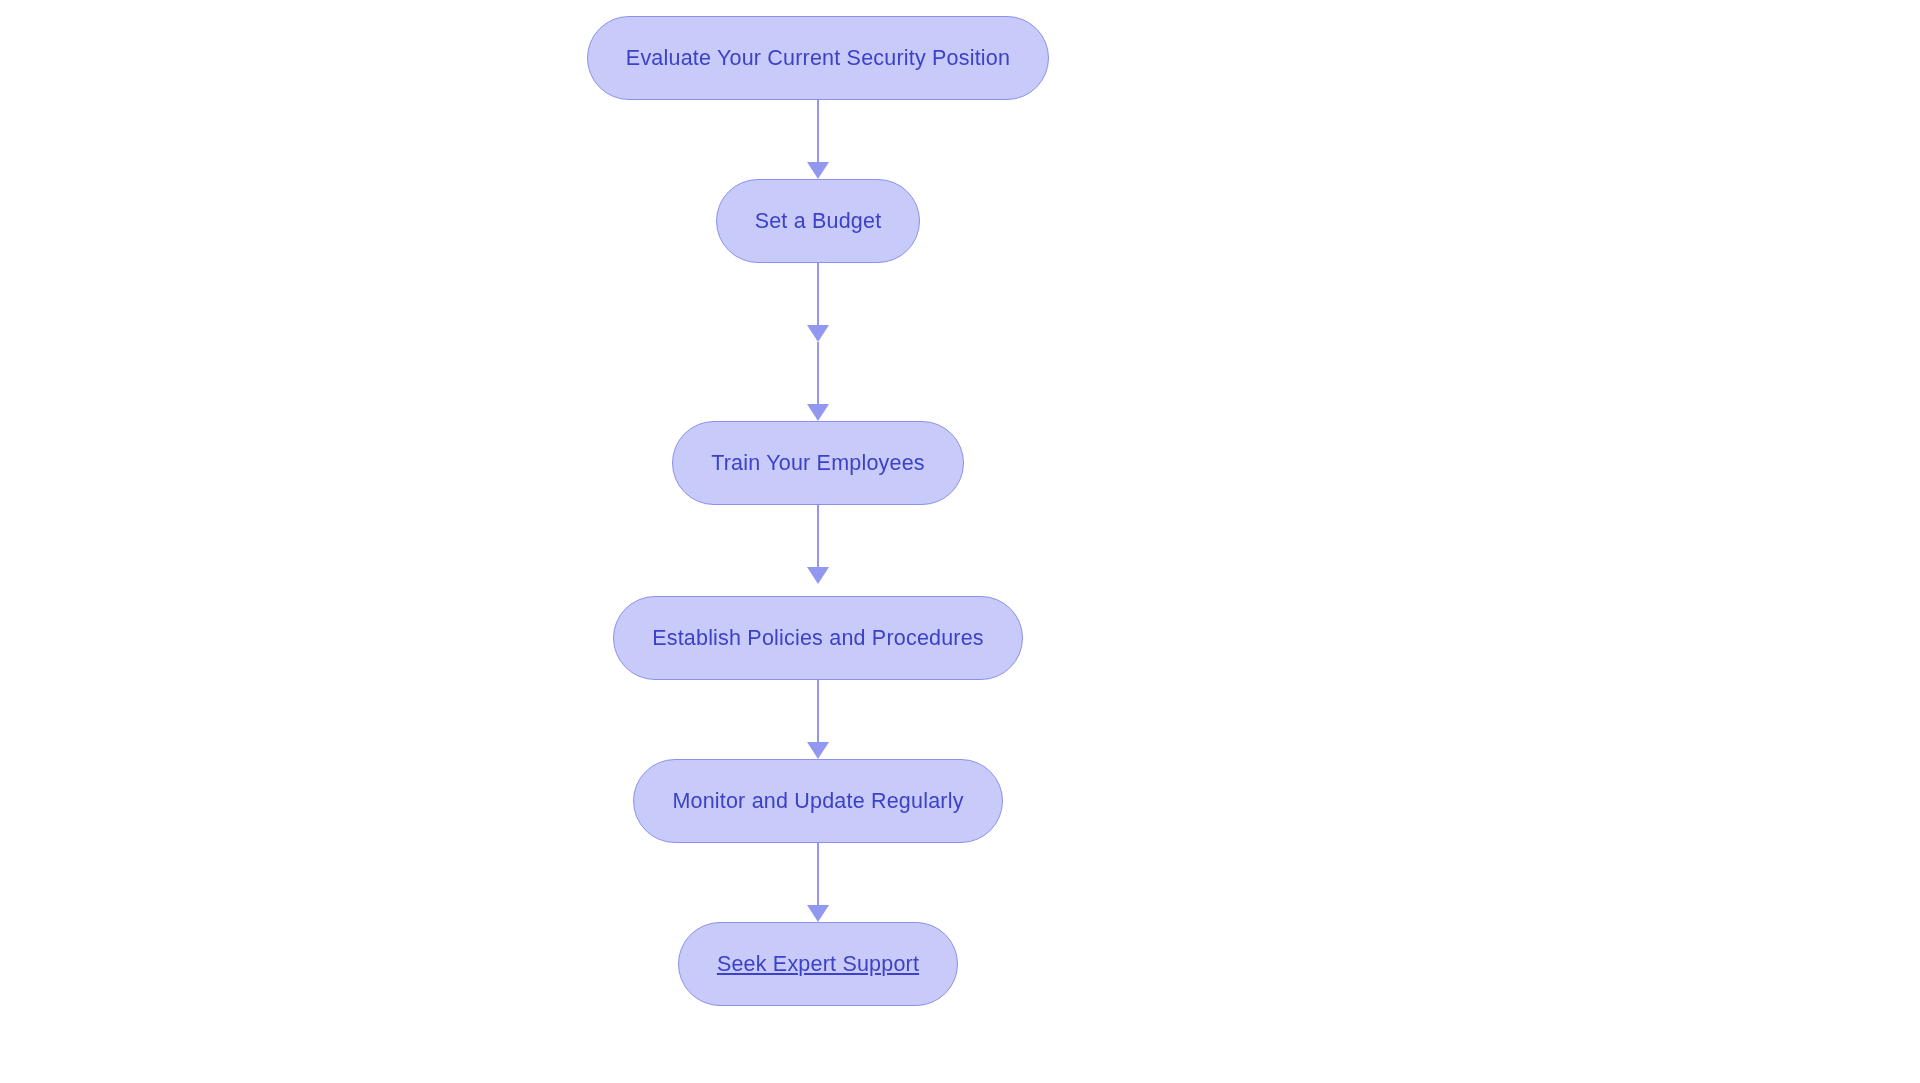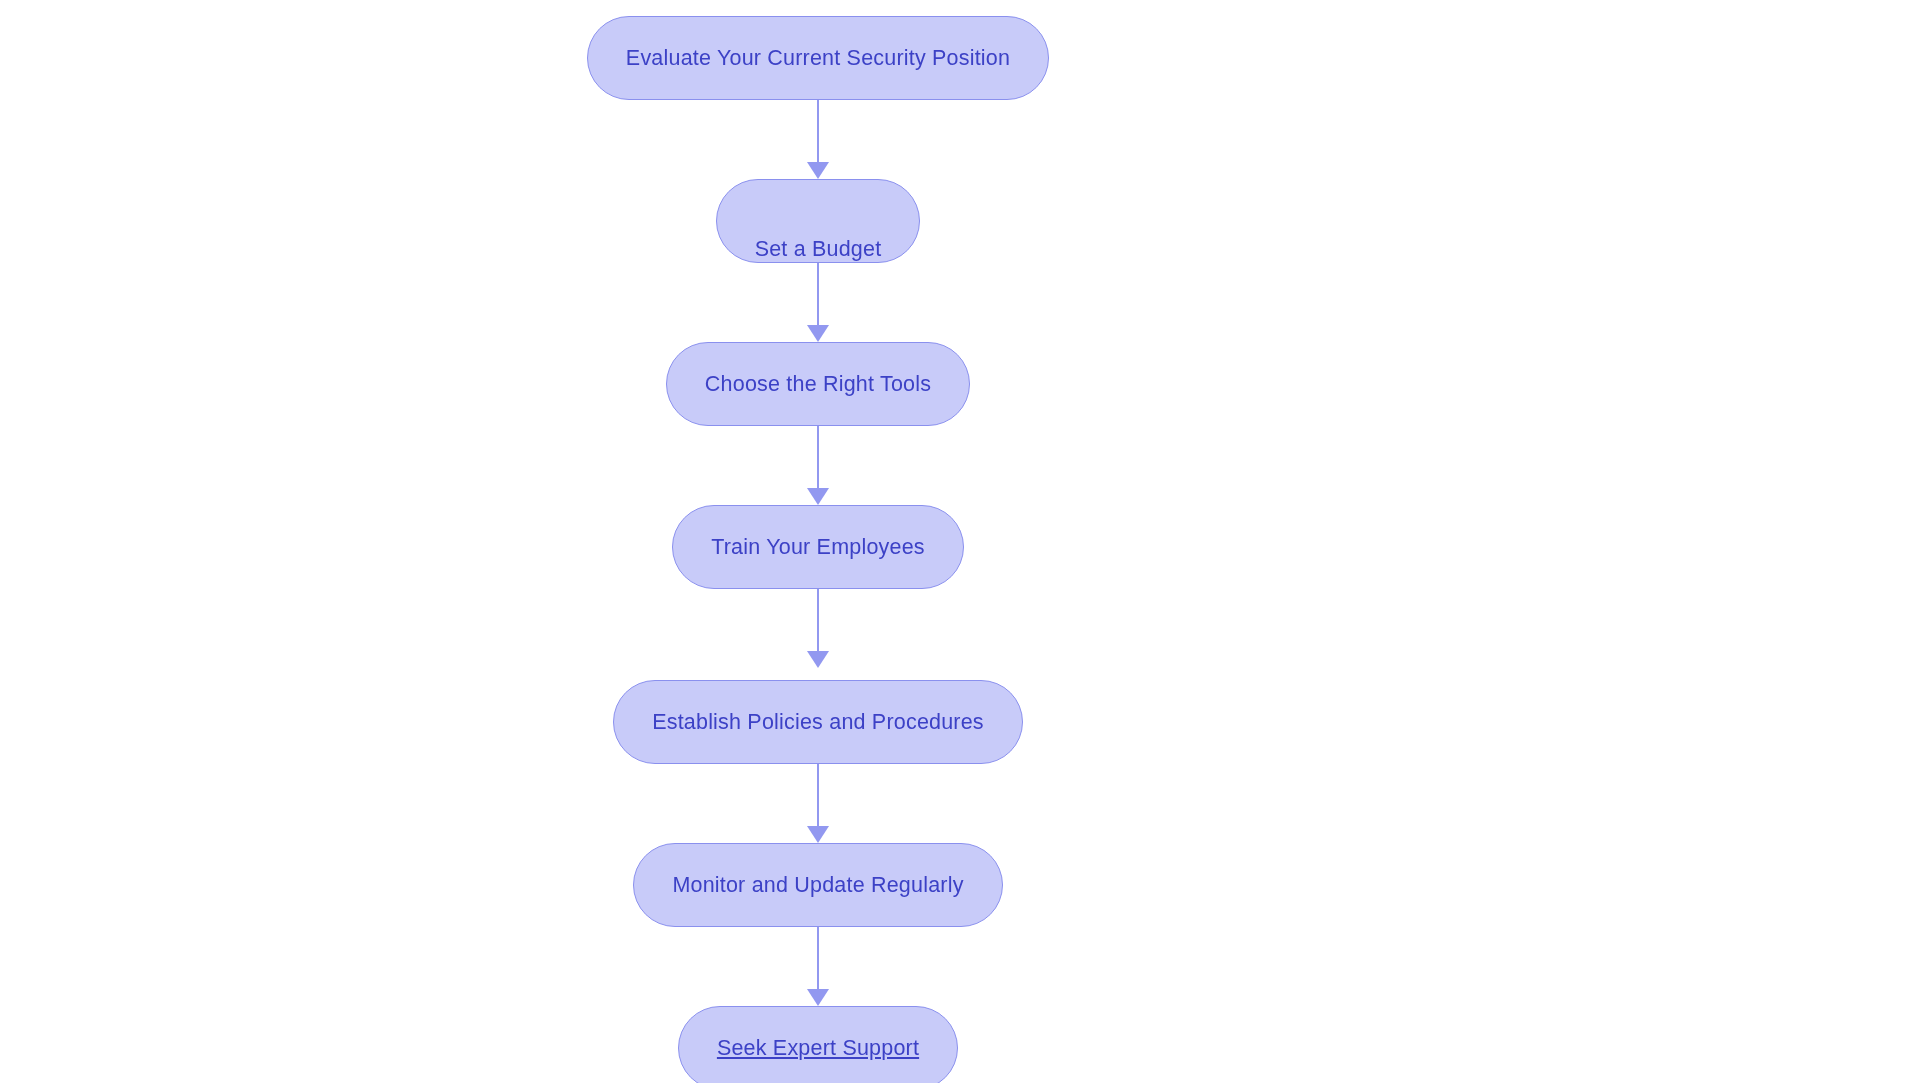--- a/index.html
+++ b/index.html
@@ -29,21 +29,21 @@
     letter-spacing: 0.2px;
     display: flex;
     align-items: center;
     justify-content: center;
     padding: 0 38px;
     white-space: nowrap;
     flex: 0 0 auto;
   }
   
   .w0 { min-width: 442px; }
-  .w1 { min-width: 190px; align-items: flex-end; }
+  .w1 { min-width: 190px; }
   .w2 { min-width: 280px; }
   .w3 { min-width: 266px; text-align: center; }
   .w4 { min-width: 384px; margin-top: 12px; }
   .w5 { min-width: 348px; justify-content: flex-end; }
   .w6 { min-width: 266px; text-decoration: underline; }
 
   .connector {
     flex: 0 0 auto;
     height: 79px;
     display: flex;
@@ -80,23 +80,20 @@
 
   <div class="node w1">
     <span>Set a Budget</span>
   </div>
 
   <div class="connector">
     <div class="line"></div>
     <div class="head"></div>
   </div>
 
-  <div class="node w2">
-    <span>Choose the Right Tools</span>
-  </div>
 
   <div class="connector">
     <div class="line"></div>
     <div class="head"></div>
   </div>
 
   <div class="node w3">
     <span>Train Your Employees</span>
   </div>
 

